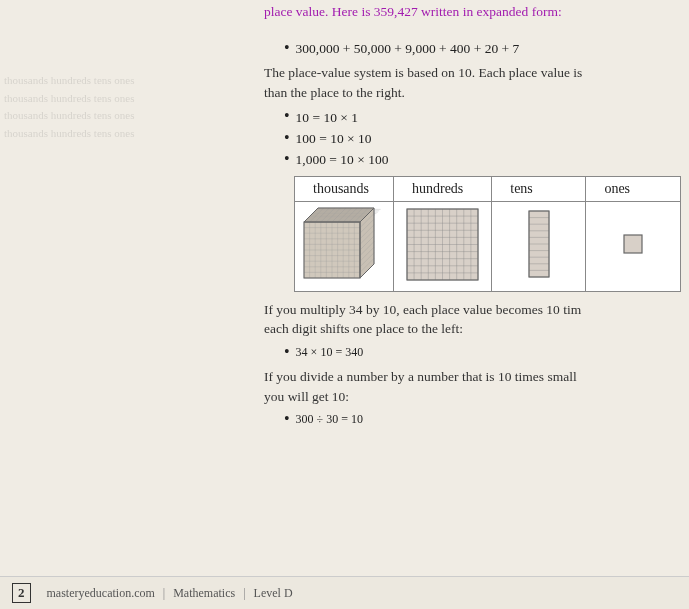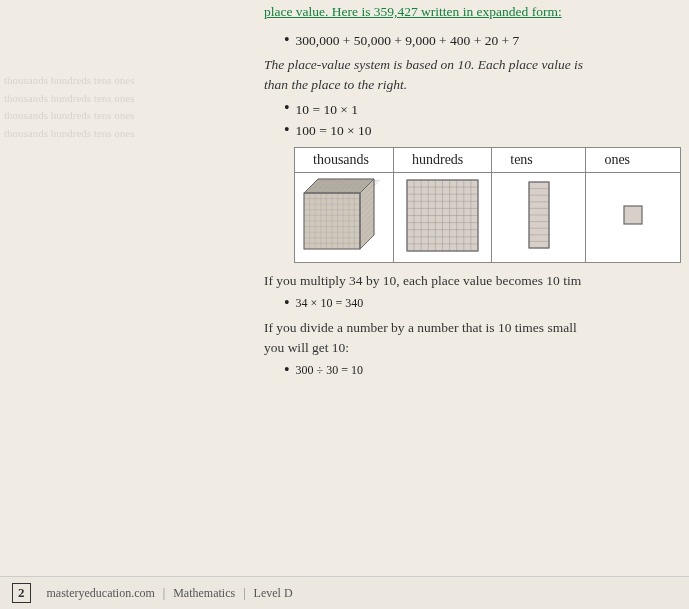--- a/index.html
+++ b/index.html
@@ -25,23 +25,22 @@
     .content-area {
       position: absolute;
       top: 0;
       left: 260px;
       right: 0;
       padding: 4px 8px 4px 4px;
     }
 
     .top-line {
       font-size: 13.5px;
-      color: #15803d;
-      margin-bottom: 10px;
-      text-decoration: underline;
+      color: #a21caf;
+      margin-bottom: 18px;
     }
 
     .bullet-item {
       display: flex;
       align-items: flex-end;
       margin-left: 20px;
       margin-bottom: 2px;
       font-size: 13.5px;
     }
 
@@ -50,21 +49,20 @@
       margin-right: 6px;
       font-size: 16px;
       line-height: 1.2;
     }
 
     .section-text {
       font-size: 13.5px;
       color: #333;
       margin: 6px 0 4px 0;
       line-height: 1.45;
-      font-style: italic;
     }
 
     .bullet-list {
       margin-left: 20px;
       margin-bottom: 6px;
     }
 
     .bullet-list .bullet-item {
       margin-left: 0;
     }
@@ -225,20 +223,23 @@
       <span>The place-value system is based on 10. Each place value is</span><br>
       <span>than the place to the right.</span>
     </div>
 
     <div class="bullet-list">
       <div class="bullet-item">
         <span>10 = 10 × 1</span>
       </div>
       <div class="bullet-item">
         <span>100 = 10 × 10</span>
+      </div>
+      <div class="bullet-item">
+        <span>1,000 = 10 × 100</span>
       </div>
     </div>
 
     <table class="place-value-table">
       <thead>
         <tr>
           <th>thousands</th>
           <th>hundreds</th>
           <th>tens</th>
           <th>ones</th>
@@ -358,20 +359,21 @@
             <svg class="single-sq-svg" viewBox="0 0 20 20" xmlns="http://www.w3.org/2000/svg">
               <rect x="1" y="1" width="18" height="18" fill="#d8d0c8" stroke="#666" stroke-width="1.2"></rect>
             </svg>
           </td>
         </tr>
       </tbody>
     </table>
 
     <div class="bottom-text">
       <span>If you multiply 34 by 10, each place value becomes 10 tim</span><br>
+      <span>each digit shifts one place to the left:</span>
     </div>
 
     <div class="formula-bullet">
       <span>34 × 10 = 340</span>
     </div>
 
     <div class="bottom-text">
       <span>If you divide a number by a number that is 10 times small</span><br>
       <span>you will get 10:</span>
     </div>

